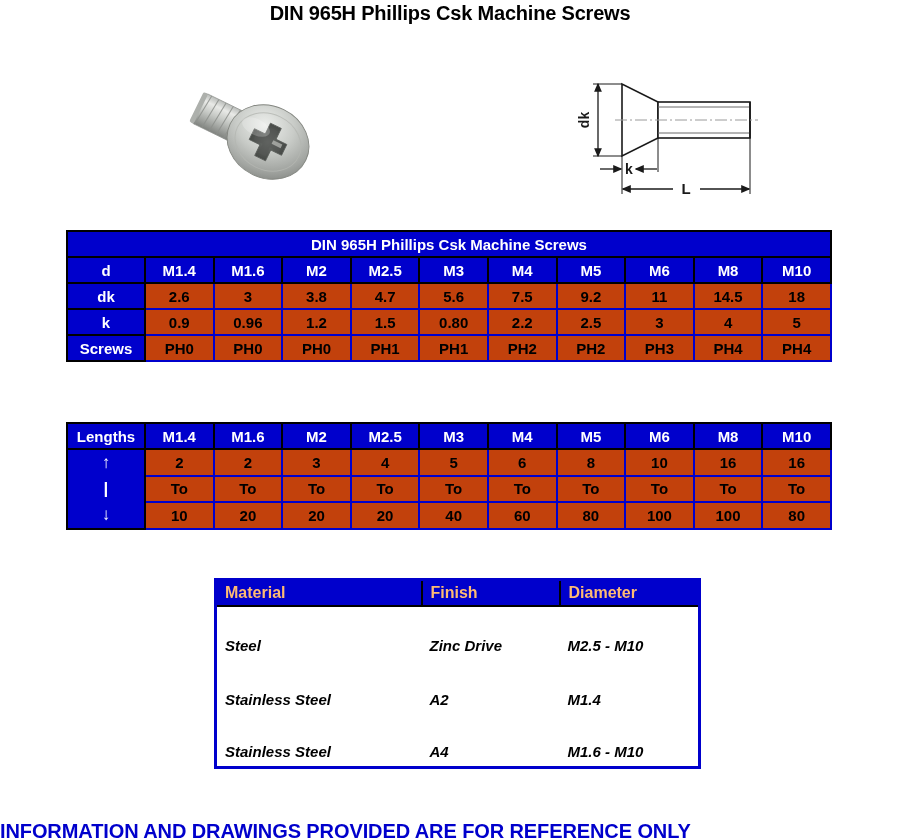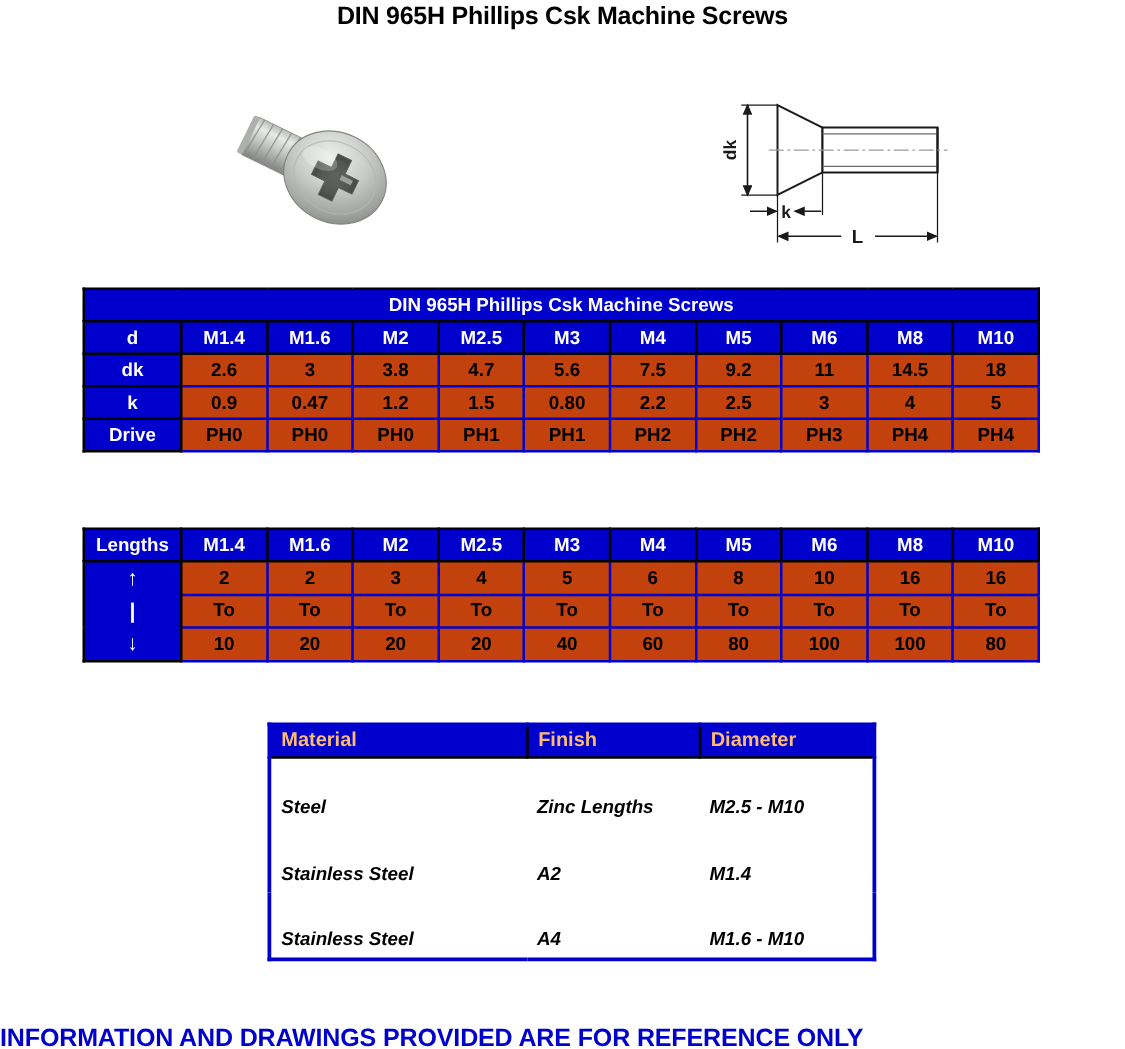--- a/index.html
+++ b/index.html
@@ -286,32 +286,32 @@
         <td class="white-cell">5.6</td>
         <td class="white-cell">7.5</td>
         <td class="white-cell">9.2</td>
         <td class="white-cell">11</td>
         <td class="white-cell">14.5</td>
         <td class="white-cell">18</td>
       </tr>
       <tr>
         <td class="blue-cell">k</td>
         <td class="white-cell">0.9</td>
-        <td class="white-cell">0.47</td>
+        <td class="white-cell">0.96</td>
         <td class="white-cell">1.2</td>
         <td class="white-cell">1.5</td>
         <td class="white-cell">0.80</td>
         <td class="white-cell">2.2</td>
         <td class="white-cell">2.5</td>
         <td class="white-cell">3</td>
         <td class="white-cell">4</td>
         <td class="white-cell">5</td>
       </tr>
       <tr>
-        <td class="blue-cell">Drive</td>
+        <td class="blue-cell">Screws</td>
         <td class="white-cell">PH0</td>
         <td class="white-cell">PH0</td>
         <td class="white-cell">PH0</td>
         <td class="white-cell">PH1</td>
         <td class="white-cell">PH1</td>
         <td class="white-cell">PH2</td>
         <td class="white-cell">PH2</td>
         <td class="white-cell">PH3</td>
         <td class="white-cell">PH4</td>
         <td class="white-cell">PH4</td>
@@ -402,21 +402,21 @@
     <thead>
       <tr>
         <td>Material</td>
         <td>Finish</td>
         <td>Diameter</td>
       </tr>
     </thead>
     <tbody>
       <tr>
         <td>Steel</td>
-        <td>Zinc Lengths</td>
+        <td>Zinc Drive</td>
         <td>M2.5 - M10</td>
       </tr>
       <tr>
         <td>Stainless Steel</td>
         <td>A2</td>
         <td>M1.4</td>
       </tr>
       <tr>
         <td>Stainless Steel</td>
         <td>A4</td>

